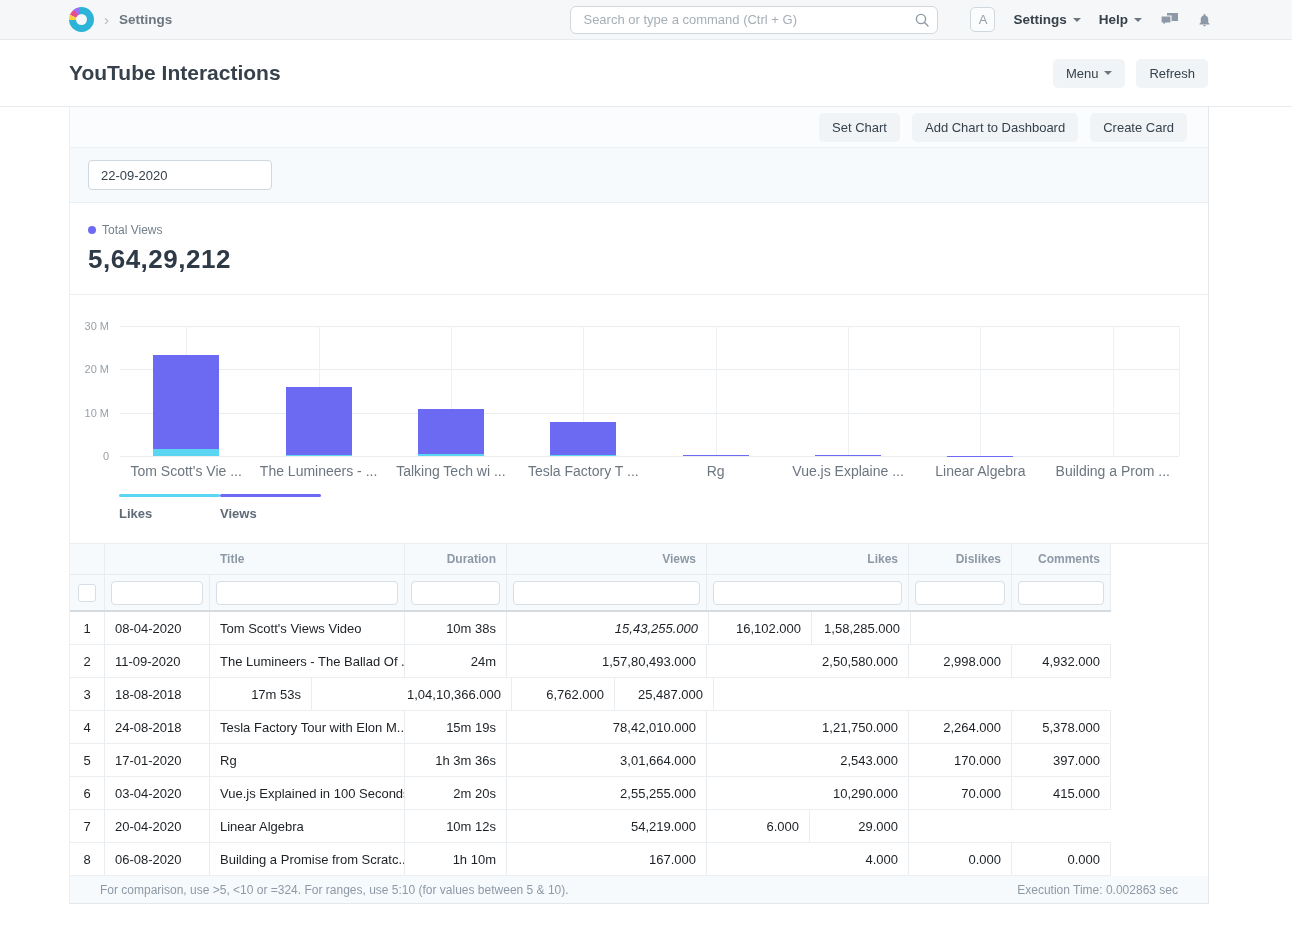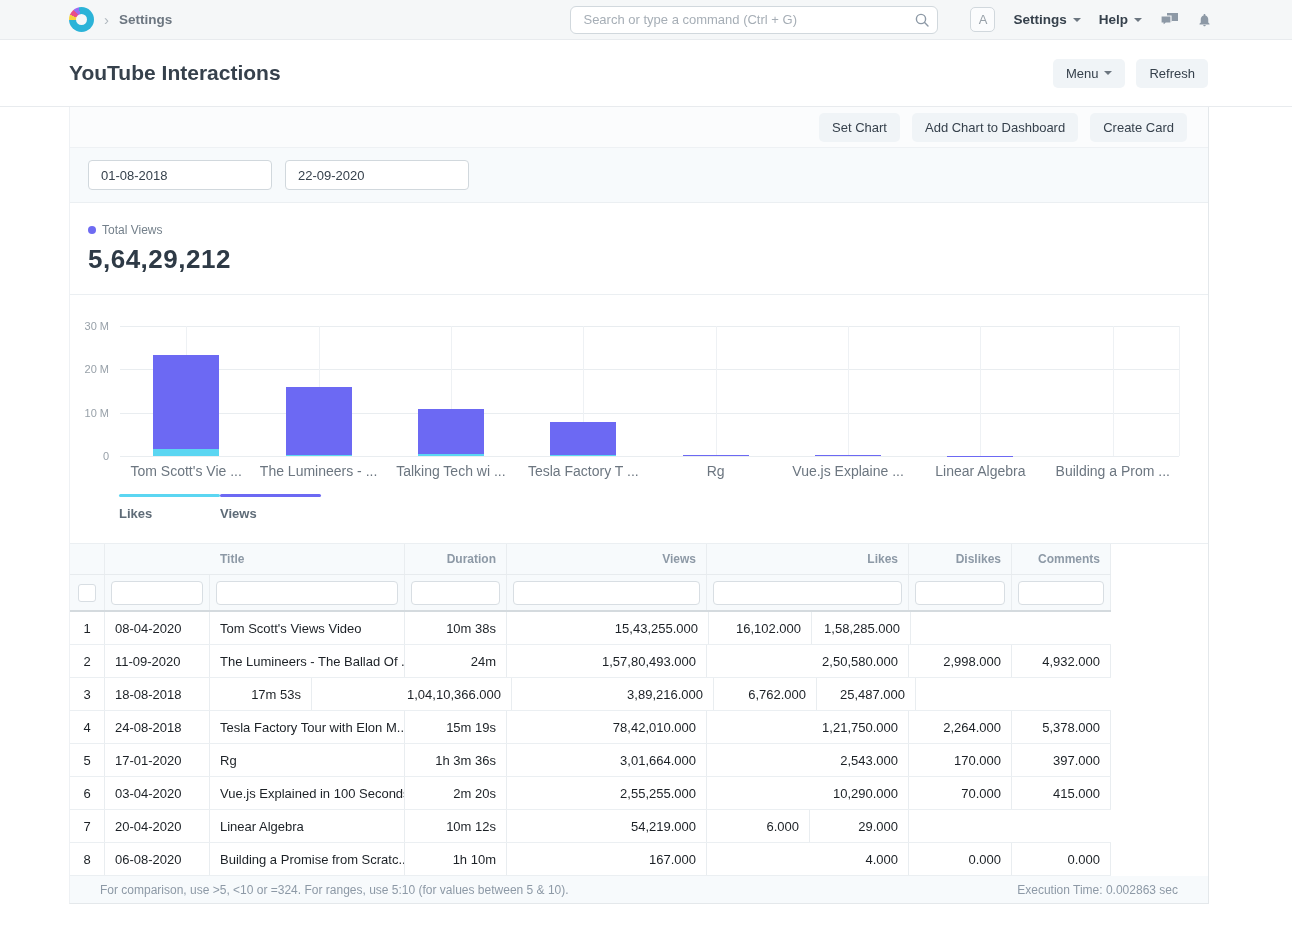--- a/index.html
+++ b/index.html
@@ -122,21 +122,20 @@
 
 <div class="card">
 
   <div class="toolbar-row">
     <button class="btn">Set Chart</button>
     <button class="btn">Add Chart to Dashboard</button>
     <button class="btn">Create Card</button>
   </div>
 
   <div class="filter-row">
-    <input class="date-input" value="01-08-2018" style="">
     <input class="date-input" value="22-09-2020" style="">
   </div>
 
   <div class="summary">
     <div class="summary-label">
       <span class="summary-dot" id="summary-dot" style="background: rgb(110, 107, 242);"></span>
       <span>Total Views</span>
     </div>
     <div class="summary-value">5,64,29,212</div>
   </div>
@@ -247,40 +246,39 @@
         <div class="c filter" style="width: 99px;">
           <input type="text" style="">
         </div>
       </div>
     <div id="dt-body">
         <div class="dt-row">
           <div class="c ctr" style="width: 35px;">1</div>
           <div class="c" style="width: 105px;">08-04-2020</div>
           <div class="c" style="width: 195px;">Tom Scott's Views Video</div>
           <div class="c r" style="width: 102px;">10m 38s</div>
-          <div class="c r" style="width: 202px;">15,43,255.000</div>
+          <div class="c r" style="width: 202px; font-style: italic;">15,43,255.000</div>
           <div class="c r" style="width: 103px;">16,102.000</div>
           <div class="c r" style="width: 99px;">1,58,285.000</div>
         </div>
         <div class="dt-row">
           <div class="c ctr" style="width: 35px;">2</div>
           <div class="c" style="width: 105px;">11-09-2020</div>
           <div class="c" style="width: 195px;">The Lumineers - The Ballad Of ...</div>
           <div class="c r" style="width: 102px;">24m</div>
           <div class="c r" style="width: 200px;">1,57,80,493.000</div>
           <div class="c r" style="width: 202px;">2,50,580.000</div>
           <div class="c r" style="width: 103px;">2,998.000</div>
           <div class="c r" style="width: 99px;">4,932.000</div>
         </div>
         <div class="dt-row">
           <div class="c ctr" style="width: 35px;">3</div>
           <div class="c" style="width: 105px;">18-08-2018</div>
           <div class="c r" style="width: 102px;">17m 53s</div>
           <div class="c r" style="width: 200px;">1,04,10,366.000</div>
-          <div class="c r" style="width: 202px;">3,89,216.000</div>
           <div class="c r" style="width: 103px;">6,762.000</div>
           <div class="c r" style="width: 99px;">25,487.000</div>
         </div>
         <div class="dt-row">
           <div class="c ctr" style="width: 35px;">4</div>
           <div class="c" style="width: 105px;">24-08-2018</div>
           <div class="c" style="width: 195px;">Tesla Factory Tour with Elon M...</div>
           <div class="c r" style="width: 102px;">15m 19s</div>
           <div class="c r" style="width: 200px;">78,42,010.000</div>
           <div class="c r" style="width: 202px;">1,21,750.000</div>

